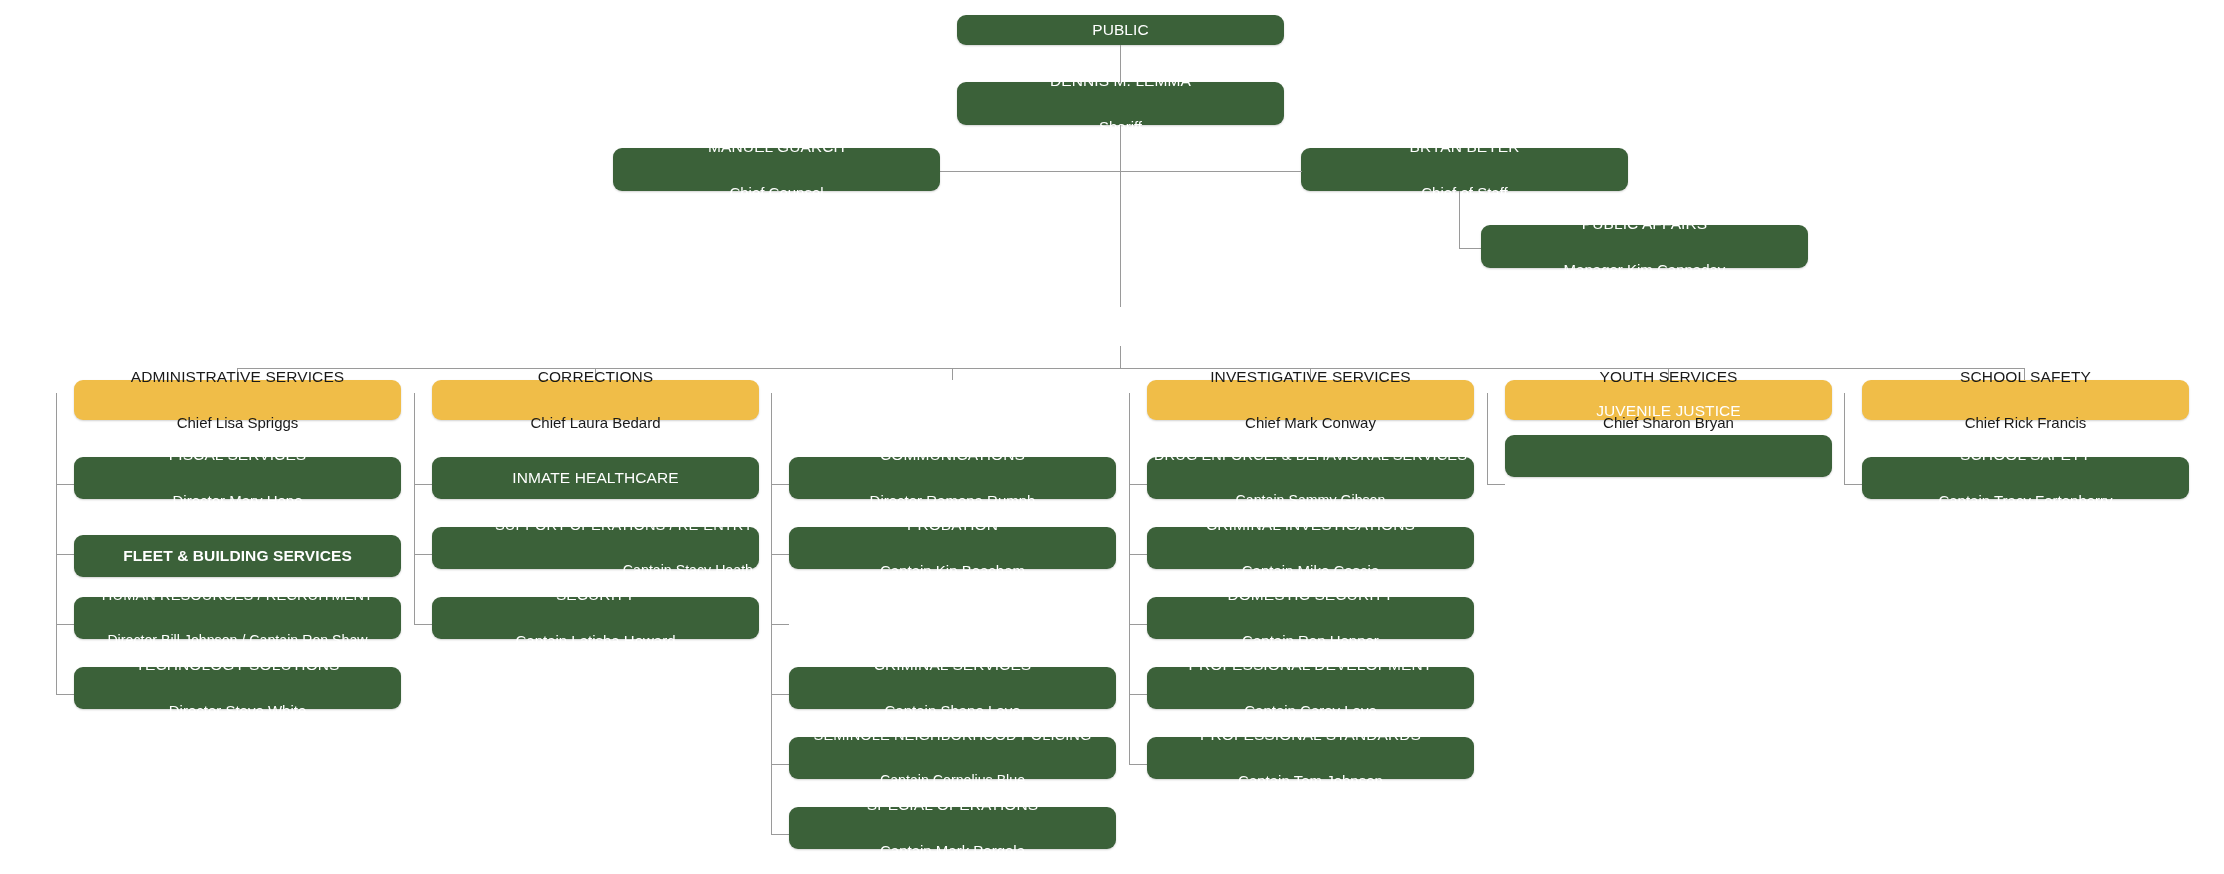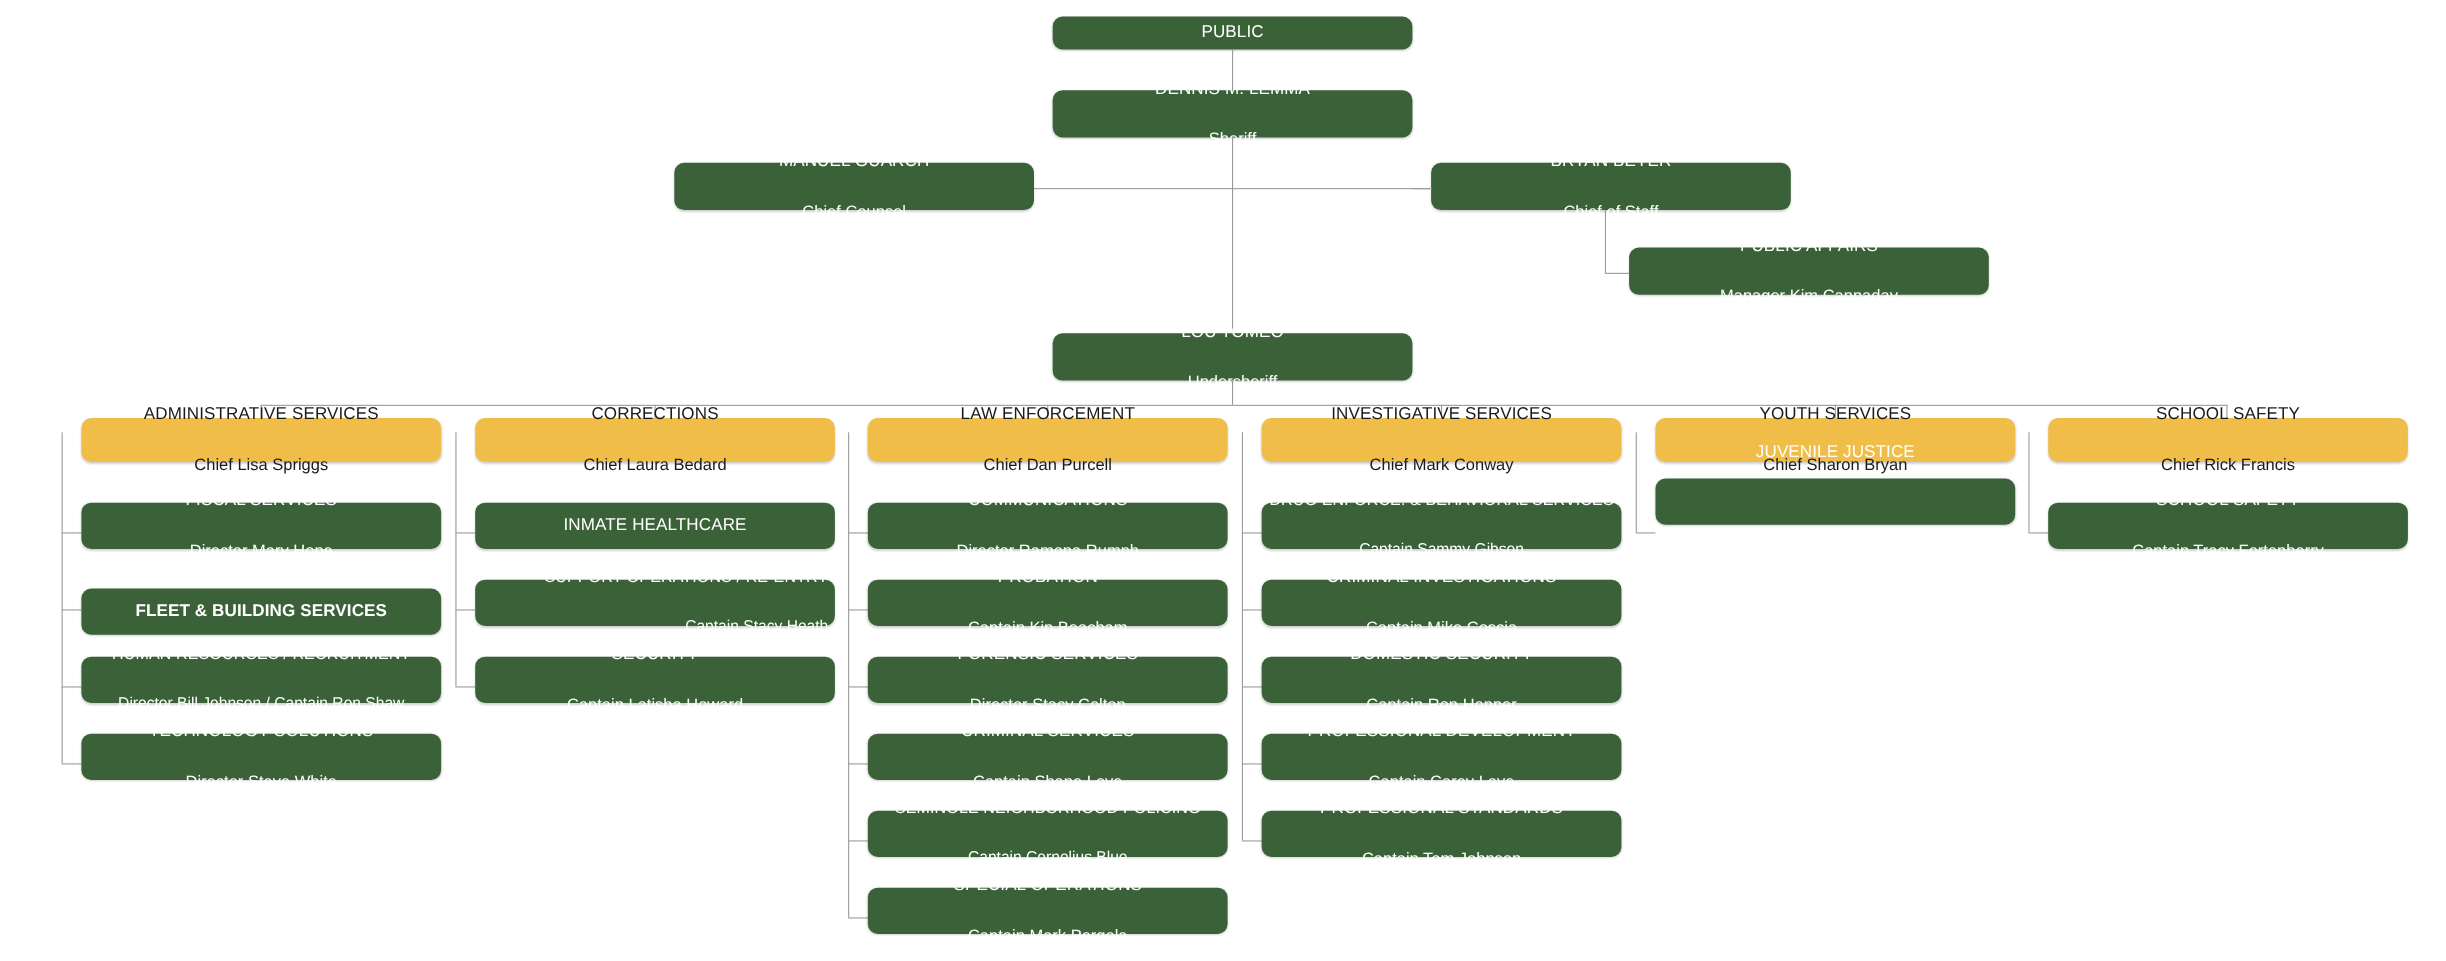--- a/index.html
+++ b/index.html
@@ -88,24 +88,20 @@
       <div class="title">MANUEL GUARCH</div>
       <div class="sub">Chief Counsel</div>
     </div>
     <div class="line h" style="left: 1284px; top: 171px; width: 18px; background: rgb(154, 154, 154);"></div>
     <div class="line v" style="left: 1459px; top: 191px; height: 57px; background: rgb(154, 154, 154);"></div>
     <div class="line h" style="left: 1459px; top: 248px; width: 22px; background: rgb(154, 154, 154);"></div>
     <div class="node green" style="left: 1481px; top: 225px; width: 327px; height: 43px;">
       <div class="title">PUBLIC AFFAIRS</div>
       <div class="sub">Manager Kim Cannaday</div>
     </div>
-    <div class="node green" style="left: 957px; top: 303px; width: 327px; height: 43px;">
-      <div class="title">LOU TOMEO</div>
-      <div class="sub">Undersheriff</div>
-    </div>
     <div class="line v" style="left: 1120px; top: 346px; height: 22px; background: rgb(154, 154, 154);"></div>
     <div class="line h" style="left: 237px; top: 368px; width: 1788px; background: rgb(154, 154, 154);"></div>
     <div class="line v" style="left: 237px; top: 368px; height: 12px; background: rgb(154, 154, 154);"></div>
     <div class="node yellow" style="left: 74px; top: 380px; width: 327px; height: 40px;">
       <div class="title">ADMINISTRATIVE SERVICES</div>
       <div class="sub">Chief Lisa Spriggs</div>
     </div>
     <div class="line v" style="left: 56px; top: 393px; height: 301px; background: rgb(154, 154, 154);"></div>
     <div class="line h" style="left: 56px; top: 484px; width: 18px; background: rgb(154, 154, 154);"></div>
     <div class="node green" style="left: 74px; top: 457px; width: 327px; height: 42px;">
@@ -140,40 +136,32 @@
     <div class="node green wide-text" style="left: 432px; top: 527px; width: 327px; height: 42px; align-items: flex-end;">
       <div class="title">SUPPORT OPERATIONS / RE-ENTRY</div>
       <div class="sub">Captain Stacy Heath</div>
     </div>
     <div class="line h" style="left: 414px; top: 624px; width: 18px; background: rgb(154, 154, 154);"></div>
     <div class="node green" style="left: 432px; top: 597px; width: 327px; height: 42px;">
       <div class="title">SECURITY</div>
       <div class="sub">Captain Latisha Howard</div>
     </div>
     <div class="line v" style="left: 952px; top: 368px; height: 12px; background: rgb(154, 154, 154);"></div>
-    <div class="node yellow" style="left: 789px; top: 380px; width: 327px; height: 40px;">
-      <div class="title">LAW ENFORCEMENT</div>
-      <div class="sub">Chief Dan Purcell</div>
-    </div>
     <div class="line v" style="left: 771px; top: 393px; height: 441px; background: rgb(154, 154, 154);"></div>
     <div class="line h" style="left: 771px; top: 484px; width: 18px; background: rgb(154, 154, 154);"></div>
     <div class="node green" style="left: 789px; top: 457px; width: 327px; height: 42px;">
       <div class="title">COMMUNICATIONS</div>
       <div class="sub">Director Ramona Rumph</div>
     </div>
     <div class="line h" style="left: 771px; top: 554px; width: 18px; background: rgb(154, 154, 154);"></div>
     <div class="node green" style="left: 789px; top: 527px; width: 327px; height: 42px;">
       <div class="title">PROBATION</div>
       <div class="sub">Captain Kip Beacham</div>
     </div>
     <div class="line h" style="left: 771px; top: 624px; width: 18px; background: rgb(154, 154, 154);"></div>
-    <div class="node green" style="left: 789px; top: 597px; width: 327px; height: 42px;">
-      <div class="title">FORENSIC SERVICES</div>
-      <div class="sub">Director Stacy Colton</div>
-    </div>
     <div class="line h" style="left: 771px; top: 694px; width: 18px; background: rgb(154, 154, 154);"></div>
     <div class="node green" style="left: 789px; top: 667px; width: 327px; height: 42px;">
       <div class="title">CRIMINAL SERVICES</div>
       <div class="sub">Captain Shane Love</div>
     </div>
     <div class="line h" style="left: 771px; top: 764px; width: 18px; background: rgb(154, 154, 154);"></div>
     <div class="node green wide-text" style="left: 789px; top: 737px; width: 327px; height: 42px;">
       <div class="title">SEMINOLE NEIGHBORHOOD POLICING</div>
       <div class="sub">Captain Cornelius Blue</div>
     </div>

